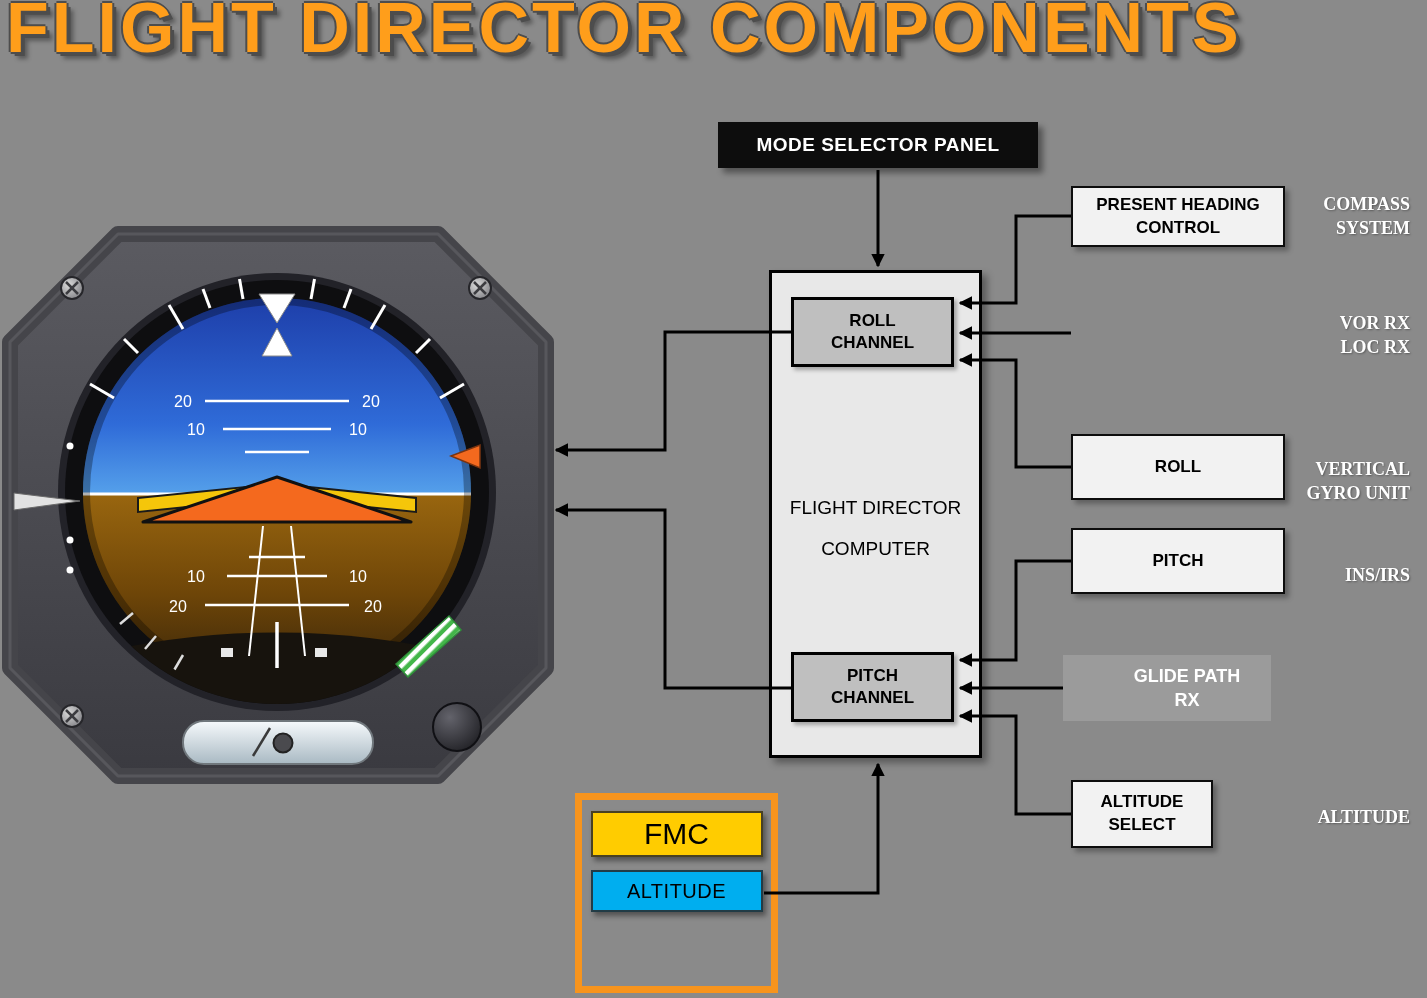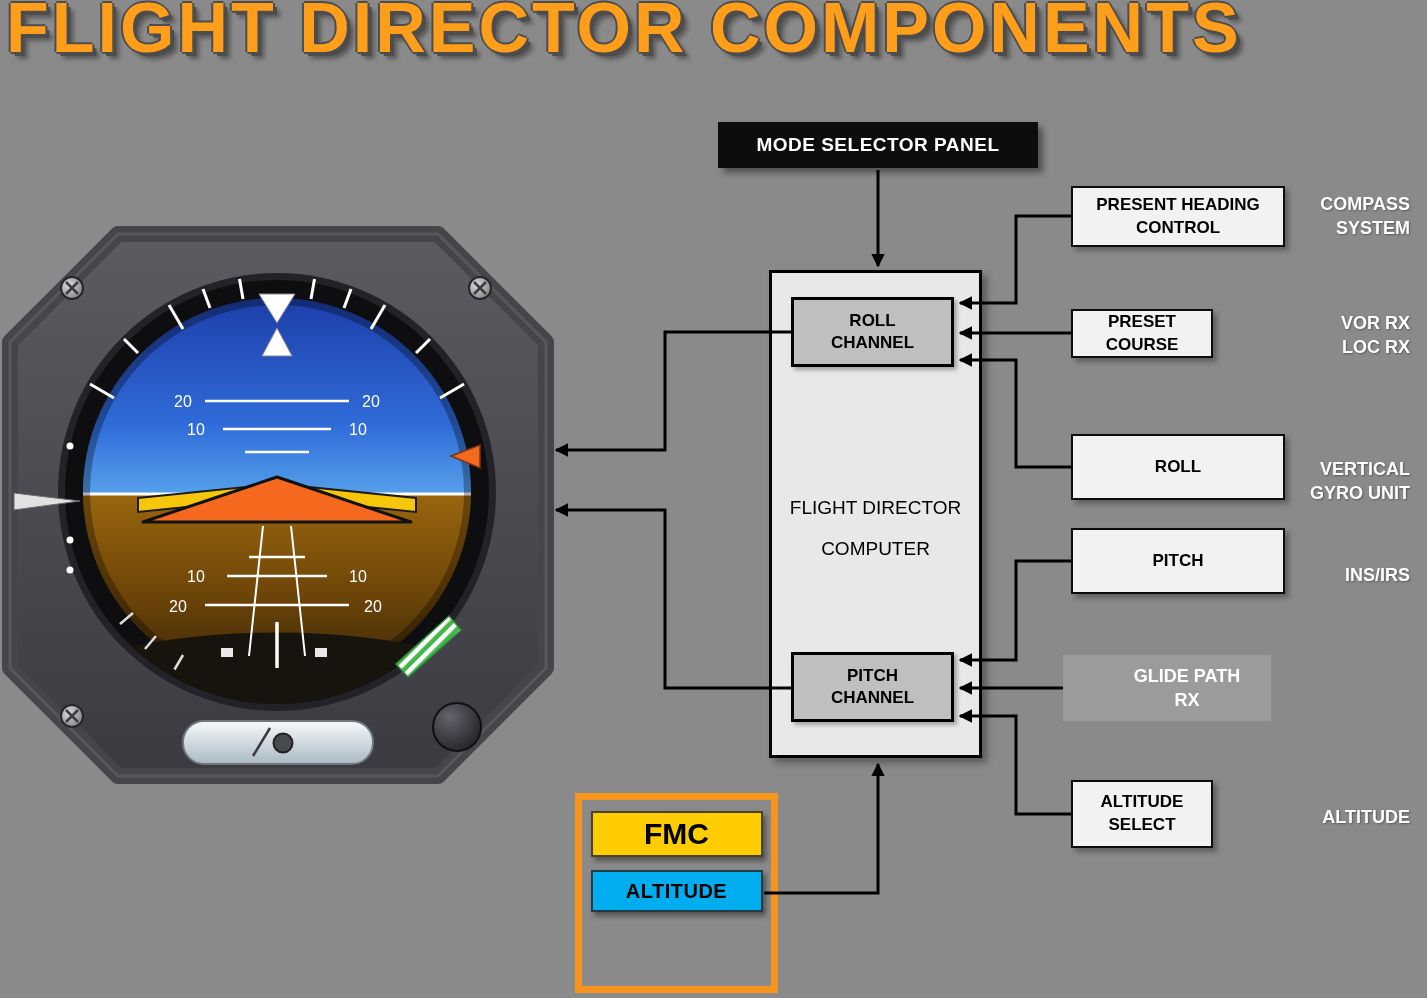--- a/index.html
+++ b/index.html
@@ -47,33 +47,33 @@
     font-weight:bold;font-size:18px;line-height:1.35;padding-left:40px;
   }
   .b-present{left:1071px;top:186px;width:214px;height:61px;}
   .b-preset{left:1071px;top:309px;width:142px;height:49px;}
   .b-roll{left:1071px;top:434px;width:214px;height:66px;}
   .b-pitch{left:1071px;top:528px;width:214px;height:66px;}
   .b-glide{left:1063px;top:655px;width:208px;height:66px;}
   .b-altsel{left:1071px;top:780px;width:142px;height:68px;}
   .side-label{
     right:17px;z-index:4;color:#fff;font-weight:bold;font-size:18px;line-height:1.35;
-    text-align:right;text-shadow:1px 1px 2px rgba(0,0,0,.35);
+    text-align:right;text-shadow:1px 1px 2px rgba(0,0,0,.35);font-family:Liberation Serif, serif;
   }
   .s-compass{top:192px;} .s-vor{top:311px;} .s-vgu{top:447px;margin-top:10px;}
   .s-ins{top:563px;} .s-alt{top:805px;}
   
   .sensor-frame{
     left:575px;top:793px;width:203px;height:200px;z-index:2;
     border:7px solid #f7941d;display:flex;flex-direction:column;align-items:center;
     padding-top:11px;gap:13px;
   }
   .sensor-btn{
     width:172px;display:flex;align-items:center;justify-content:center;box-sizing:border-box;
-    font-weight:bold;color:#000;border:2px solid rgba(40,40,40,.85);
+    font-weight:normal;color:#000;border:2px solid rgba(40,40,40,.85);
     box-shadow:3px 4px 5px rgba(0,0,0,.4);
   }
   .btn-fmc{height:46px;background:#ffcc00;font-size:30px;}
   .btn-tcas{height:46px;background:#7dc24b;font-size:30px;}
   .btn-wind{height:42px;background:#00aeef;font-size:20px;letter-spacing:.5px;}
   
   .wires{position:absolute;left:0;top:0;width:1427px;height:998px;z-index:3;pointer-events:none;}
   .wire{fill:none;stroke:#000;stroke-width:3;marker-end:url(#ah);}
   .adi{position:absolute;left:0px;top:224px;width:556px;height:562px;z-index:2;}
   .ptxt{font-size:16px;fill:#fff;font-family:"Liberation Sans",sans-serif;}
@@ -265,24 +265,20 @@
   </div>
   <div class="abs flexc channel pitch-channel">
     <span>PITCH</span>
     <span>CHANNEL</span>
   </div>
 
   <div class="abs flexc white-box b-present">
     <span>PRESENT HEADING</span>
     <span>CONTROL</span>
   </div>
-  <div class="abs flexc white-box b-preset">
-    <span>PRESET</span>
-    <span>COURSE</span>
-  </div>
   <div class="abs flexc white-box b-roll">
     <span>ROLL</span>
   </div>
   <div class="abs flexc white-box b-pitch">
     <span>PITCH</span>
   </div>
   <div class="abs flexc gray-box b-glide">
     <span>GLIDE PATH</span>
     <span>RX</span>
   </div>

